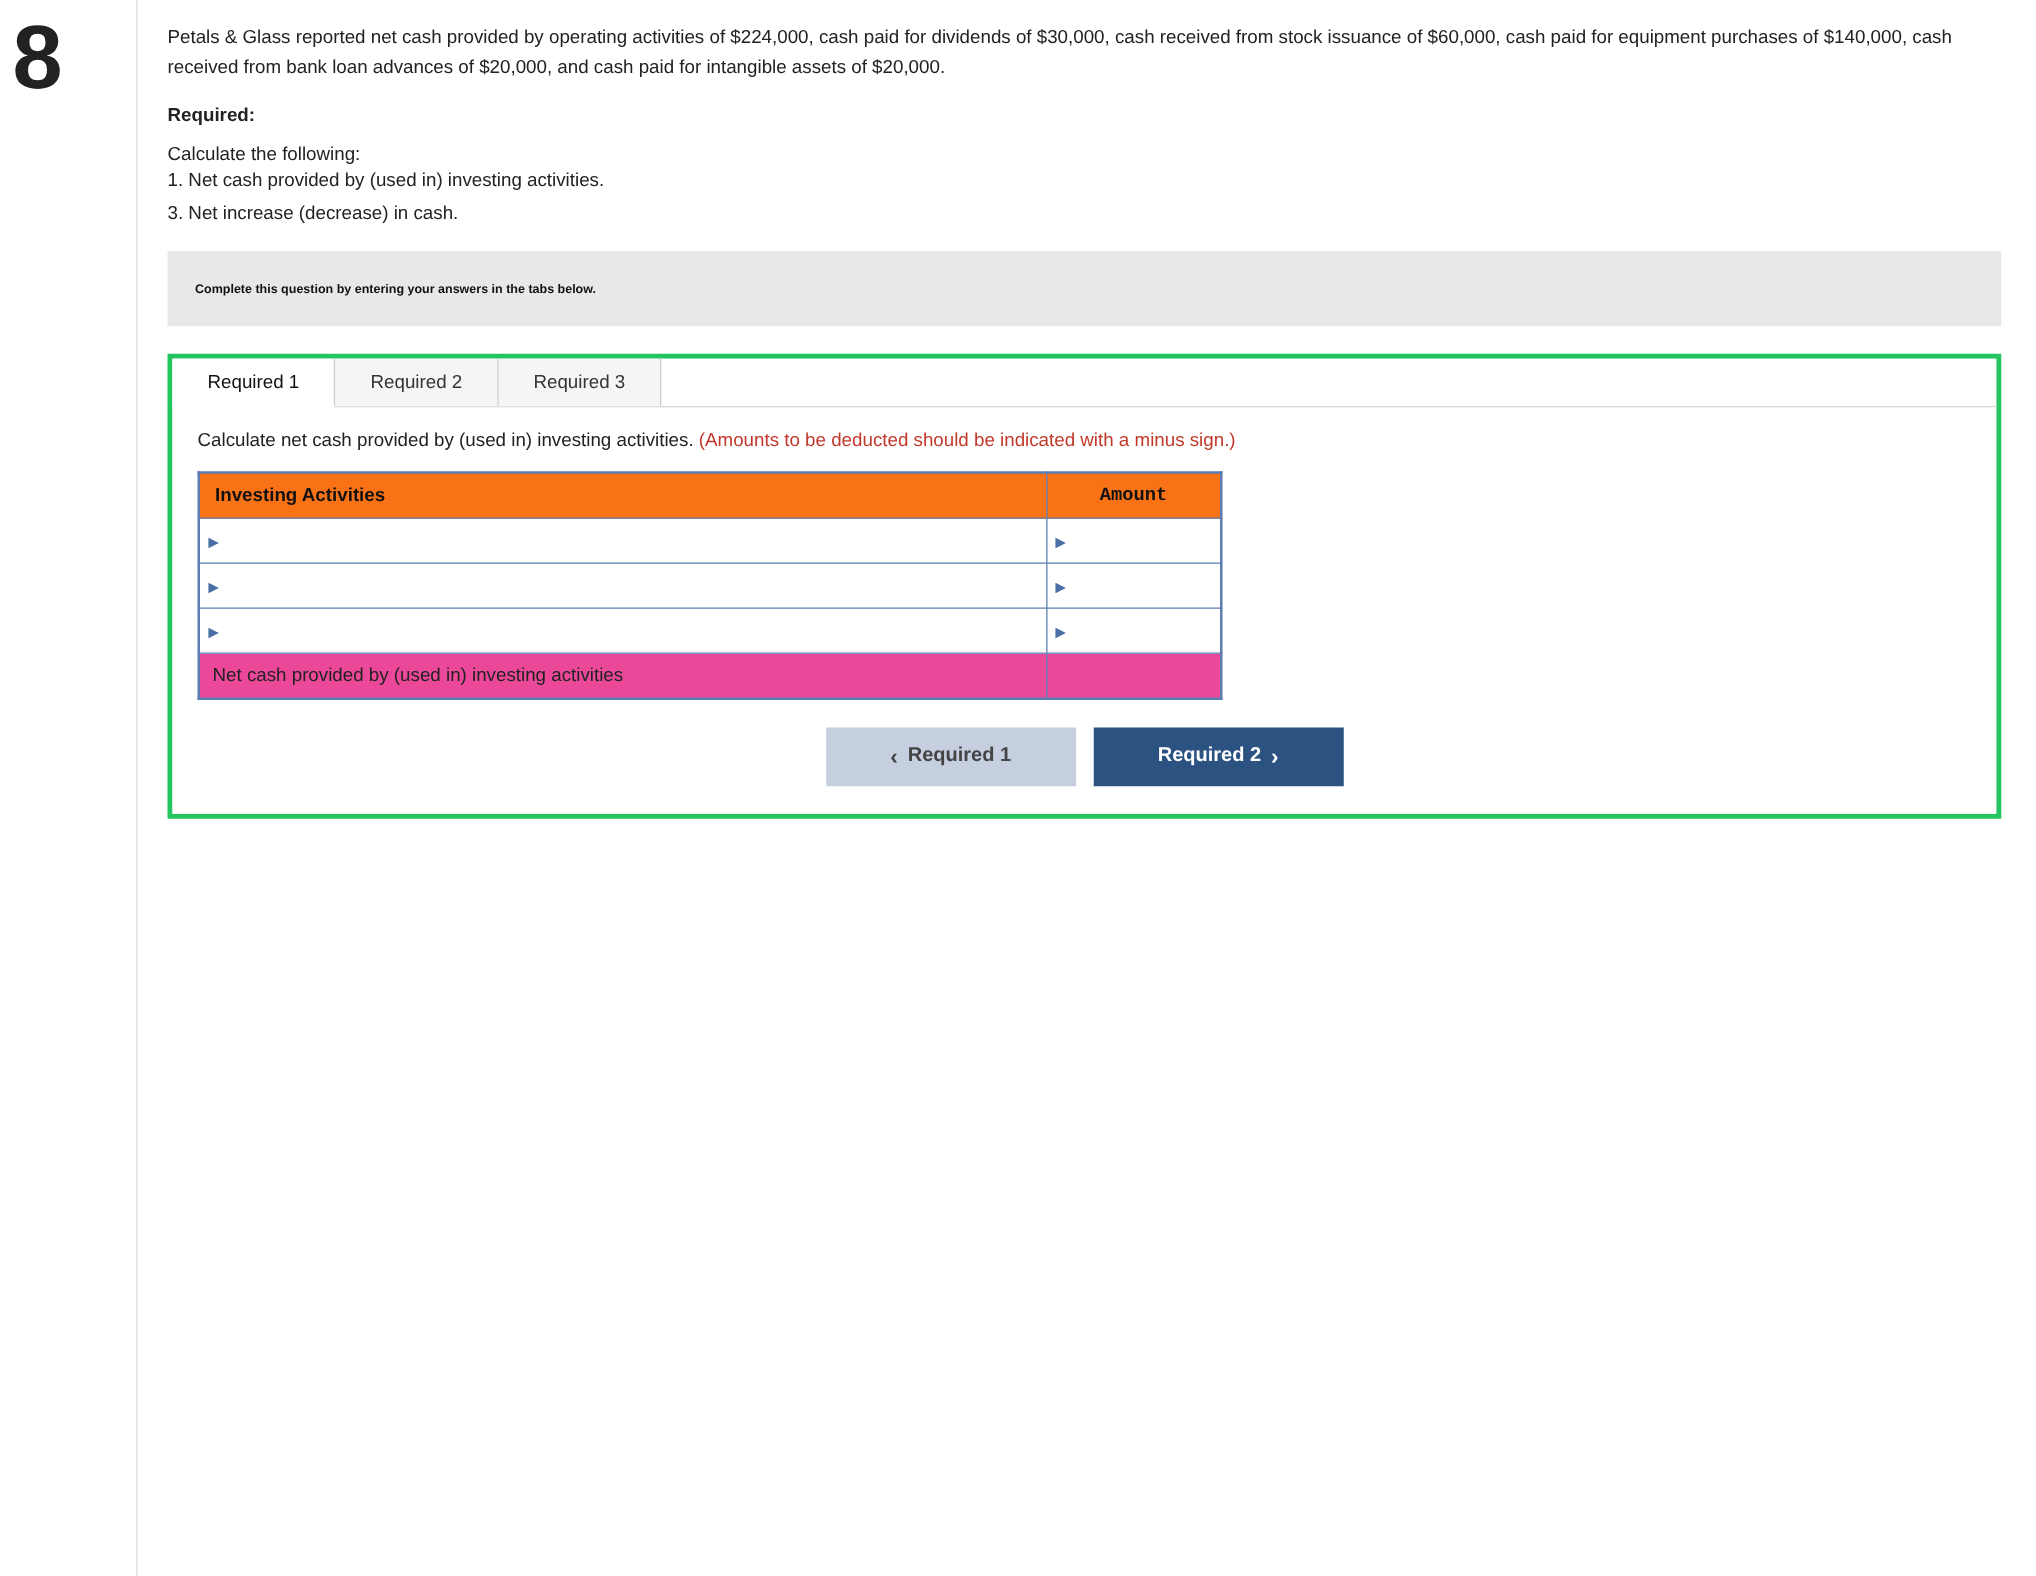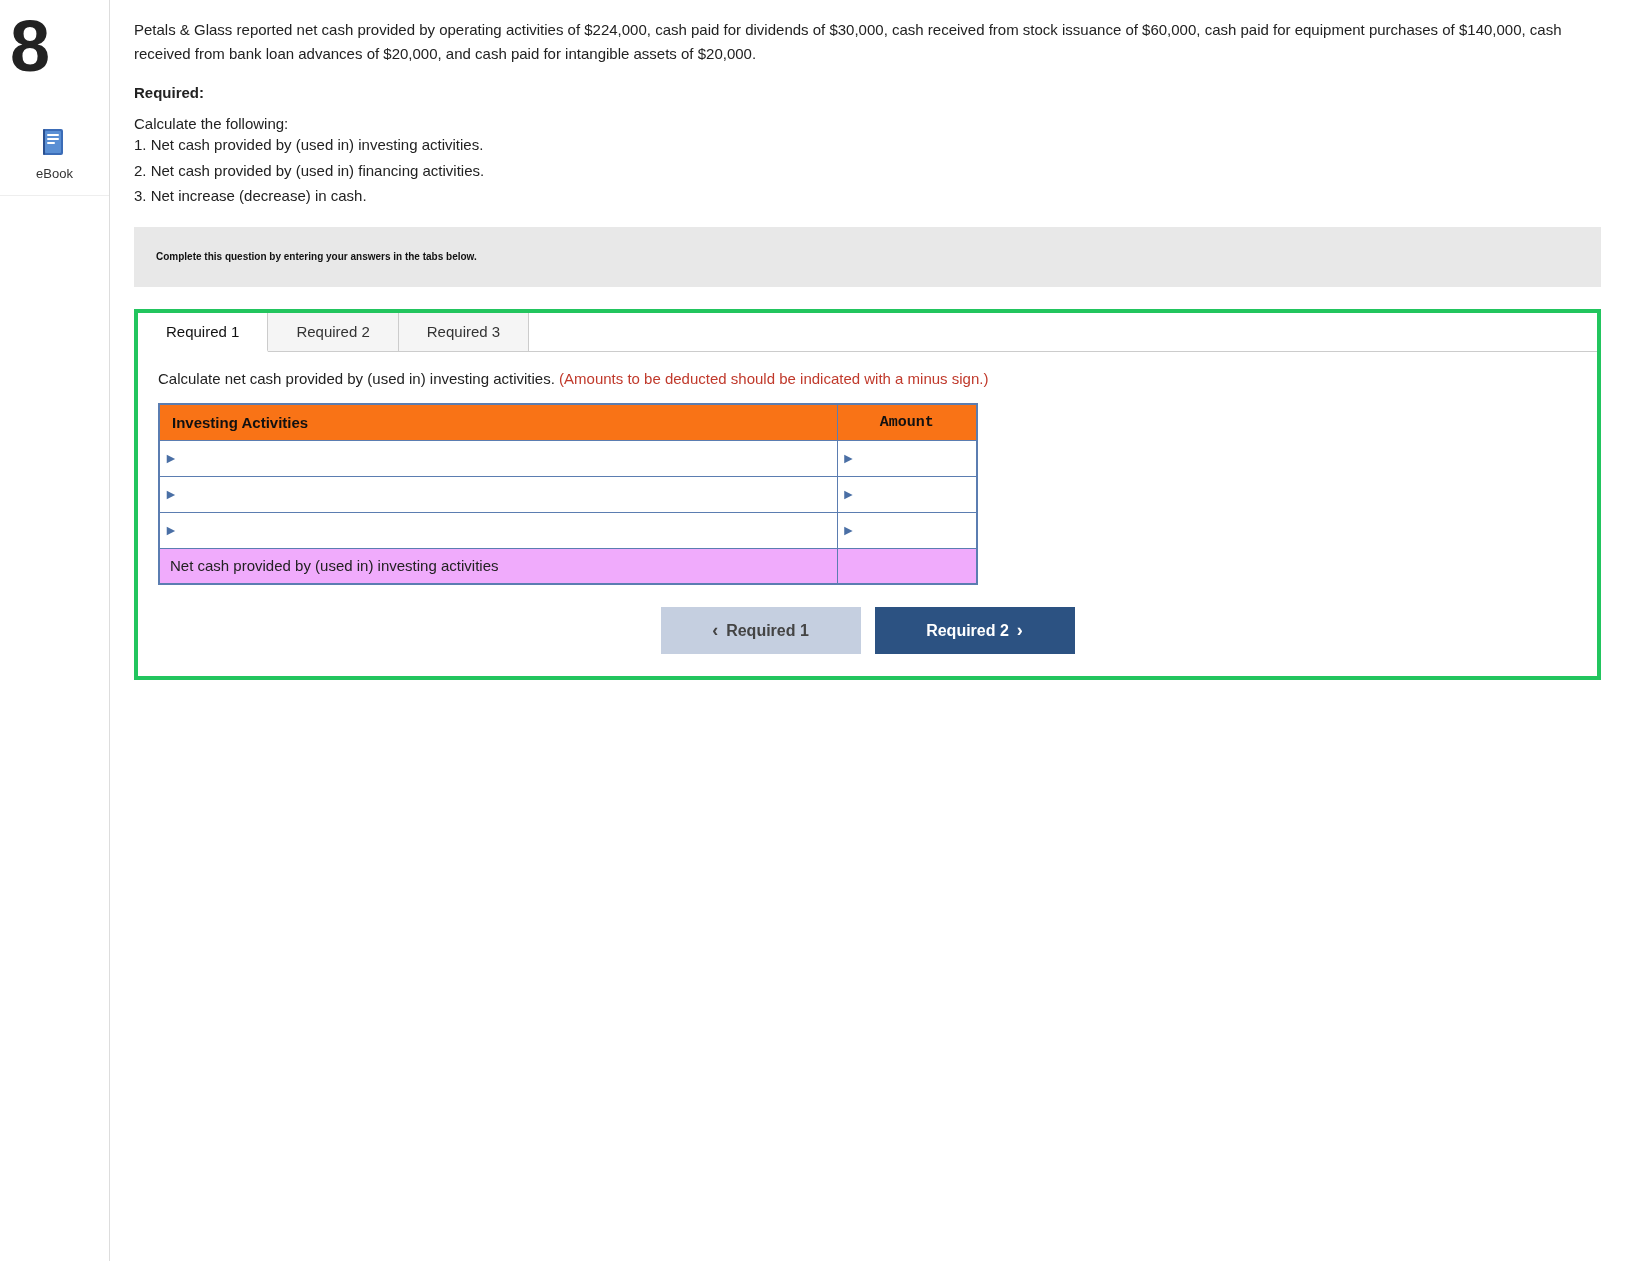--- a/index.html
+++ b/index.html
@@ -220,21 +220,21 @@
       height: 100%;
       border: none;
       outline: none;
       font-size: 15px;
       padding: 0 6px;
       background: transparent;
       text-align: right;
     }
 
     .net-cash-row td {
-      background: #f0abfc;
+      background: #ec4899;
     }
 
     .net-cash-label {
       padding: 0 10px;
       font-size: 15px;
       color: #222;
     }
 
     .net-cash-amount {
       border: 1.5px solid #333 !important;
@@ -285,44 +285,32 @@
       font-size: 18px;
       font-weight: bold;
     }
   </style>
 </head>
 <body>
 
 <div class="sidebar">
   <div class="sidebar-number">8</div>
 
-  <div class="sidebar-item">
-    <svg class="sidebar-icon" viewBox="0 0 36 36" fill="none" xmlns="http://www.w3.org/2000/svg">
-      <rect x="6" y="3" width="20" height="26" rx="2" fill="#3b6cb7"></rect>
-      <rect x="8" y="5" width="16" height="22" rx="1" fill="#5a8fd4"></rect>
-      <rect x="10" y="8" width="12" height="2" rx="1" fill="#fff"></rect>
-      <rect x="10" y="12" width="12" height="2" rx="1" fill="#fff"></rect>
-      <rect x="10" y="16" width="8" height="2" rx="1" fill="#fff"></rect>
-      <rect x="6" y="3" width="2" height="26" rx="1" fill="#2a4f8f"></rect>
-    </svg>
-    <span class="sidebar-label">eBook</span>
-  </div>
 
 </div>
 
 <div class="main">
 
   <p class="problem-text">Petals &amp; Glass reported net cash provided by operating activities of $224,000, cash paid for dividends of $30,000, cash received from stock issuance of $60,000, cash paid for equipment purchases of $140,000, cash received from bank loan advances of $20,000, and cash paid for intangible assets of $20,000.</p>
 
   <div>
     <p class="required-label">Required:</p>
     <p>Calculate the following:</p>
     <ul class="required-list">
       <li>1. Net cash provided by (used in) investing activities.</li>
-      <li>2. Net cash provided by (used in) financing activities.</li>
       <li>3. Net increase (decrease) in cash.</li>
     </ul>
   </div>
 
   <div class="instruction-box">
     <span>Complete this question by entering your answers in the tabs below.</span>
   </div>
 
   <div class="tabs-wrapper">
     <div class="tabs-header">

